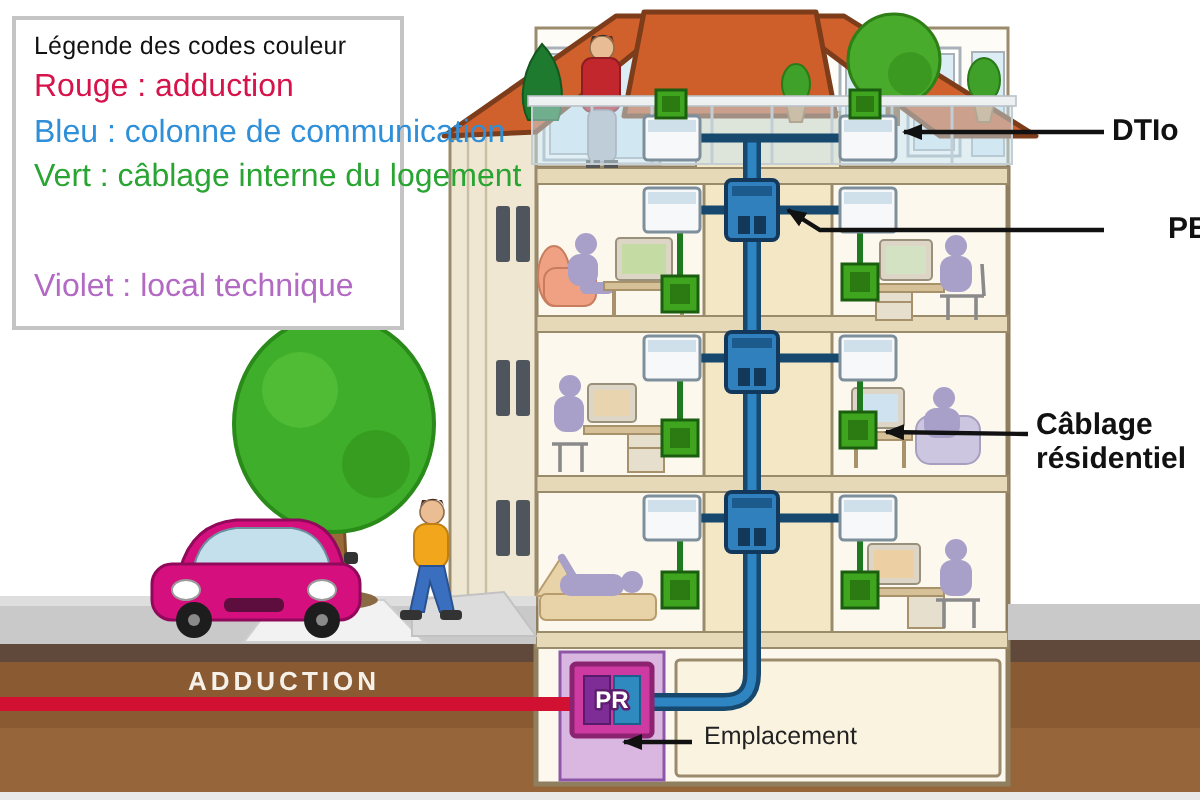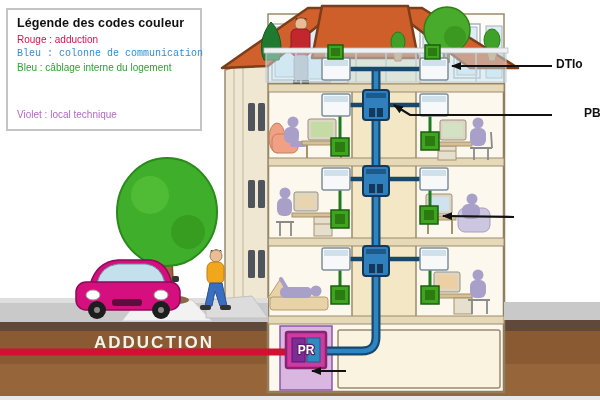--- a/index.html
+++ b/index.html
@@ -6,25 +6,25 @@
   #stage{
     position:relative;width:600px;height:400px;overflow:hidden;background:#ffffff;
     font-family:"Liberation Sans",sans-serif;
   }
   #stage svg{position:absolute;left:0;top:0;}
   .abs{position:absolute;}
   .legend-box{
     left:6px;top:8px;width:196px;background:#fff;border:2px solid #c4c4c4;
     padding:6px 9px 7px 9px;box-sizing:border-box;
   }
-  .legend-title{font-size:12.5px;font-weight:bold;color:#111;margin-bottom:3px;letter-spacing:.1px;}
-  .legend-item{font-size:10px;line-height:1.42;white-space:nowrap;}
-  .callout-label{font-size:12px;font-weight:bold;color:#111;line-height:1.12;}
+  .legend-title{font-size:12.5px;font-weight:normal;color:#111;margin-bottom:3px;letter-spacing:.1px;}
+  .legend-item{font-size:16px;line-height:1.42;white-space:nowrap;}
+  .callout-label{font-size:15px;font-weight:bold;color:#111;line-height:1.12;}
   .note-label{font-size:12.5px;font-weight:normal;color:#222;line-height:1.18;}
-  .adduction-label{font-size:17px;font-weight:bold;color:#f5f1e8;letter-spacing:2px;}
+  .adduction-label{font-size:13px;font-weight:bold;color:#f5f1e8;letter-spacing:2px;}
 </style>
 </head>
 <body>
 
 <div id="stage">
 
 <svg width="600" height="400" viewBox="0 0 600 400">
   <defs>
     <marker id="arrow" markerWidth="10" markerHeight="8" refX="9" refY="4" orient="auto" markerUnits="userSpaceOnUse">
       <path d="M0,0 L10,4 L0,8 Z" fill="#111"></path>
@@ -337,23 +337,28 @@
     <path d="M552,66 L452,66" marker-end="url(#arrow)"></path>
     <path d="M552,115 L410,115 L394,105" marker-end="url(#arrow)"></path>
     <path d="M514,217 L443,216" marker-end="url(#arrow)"></path>
     <path d="M346,371 L312,371" marker-end="url(#arrow)"></path>
   </g>
 </svg>
 
   <div class="abs legend-box">
     <div class="legend-title">Légende des codes couleur</div>
     <div class="legend-item" style="color: rgb(214, 19, 74);">Rouge : adduction</div>
-    <div class="legend-item" style="color: rgb(47, 143, 216); font-family: Liberation Mono, monospace;">Bleu : colonne de communication</div>
-    <div class="legend-item" style="color: rgb(42, 164, 51);">Bleu : câblage interne du logement</div>
+    <div class="legend-item" style="color: rgb(47, 143, 216);">Bleu : colonne de communication</div>
+    <div class="legend-item" style="color: rgb(42, 164, 51);">Vert : câblage interne du logement</div>
     <div class="legend-item" style="color: rgb(179, 106, 196); margin-top: 32px;">Violet : local technique</div>
   </div>
 
   <div class="abs callout-label" style="left:556px;top:58px;">DTIo</div>
   <div class="abs callout-label" style="left:584px;top:107px;">PBO</div>
+  <div class="abs callout-label" style="left:518px;top:205px;">
+    <div>Câblage</div>
+    <div>résidentiel</div>
+  </div>
   <div class="abs note-label" style="left:352px;top:361px;">
+    <div>Emplacement</div>
   </div>
   <div class="abs adduction-label" style="left:94px;top:333px;">ADDUCTION</div>
 </div>
 
 </body></html>

